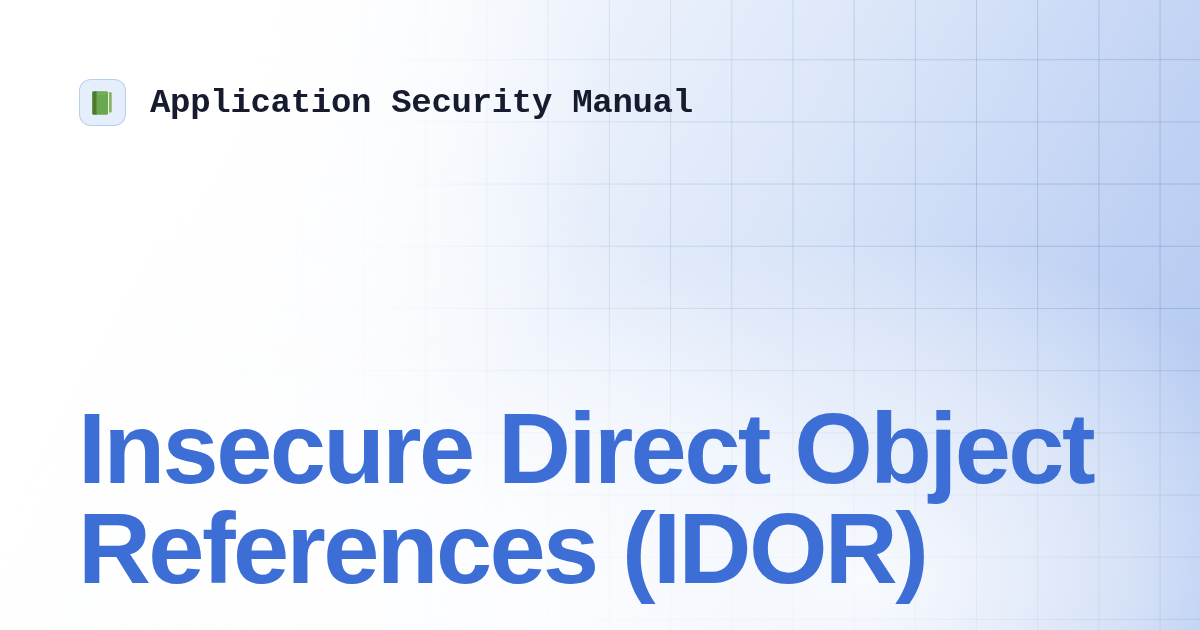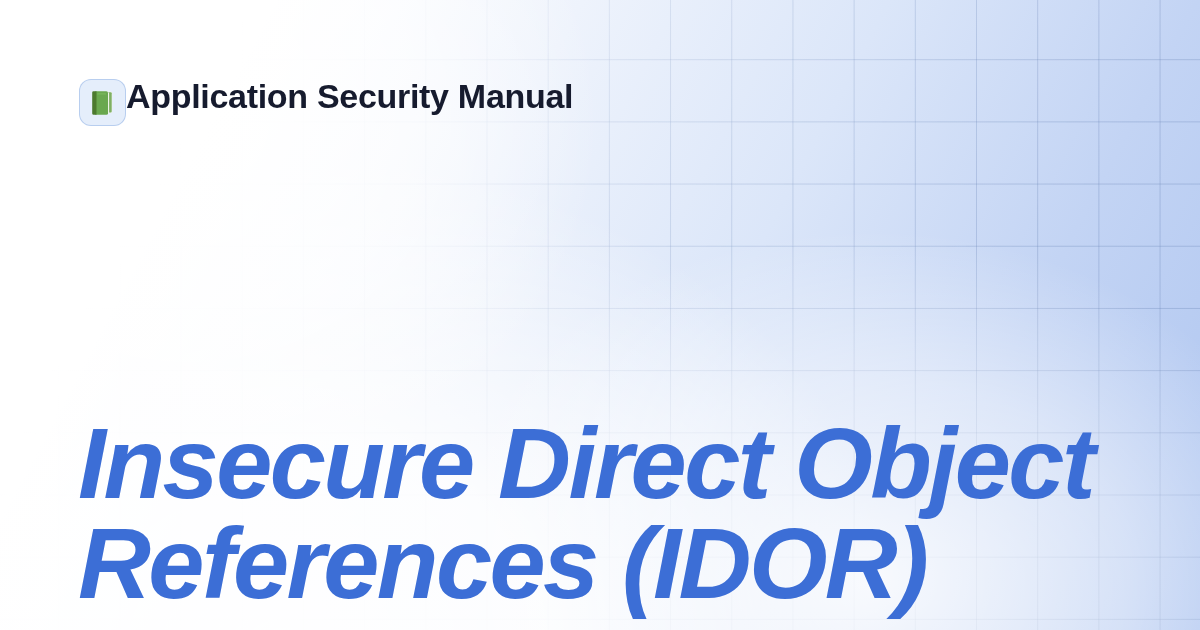--- a/index.html
+++ b/index.html
@@ -111,21 +111,23 @@
     position: absolute;
     inset: 0;
   }
 
   
   .brand {
     position: absolute;
     left: 79px;
     top: 79px;
     display: flex;
-    gap: 0;
+    align-items: center;
+    gap: 24px;
+    font-family: Liberation Mono, monospace;
   }
   .brand-tile {
     width: 47px;
     height: 47px;
     border-radius: 12px;
     background: rgba(223,234,250,0.82);
     border: 1px solid rgba(176,200,236,0.85);
     box-sizing: border-box;
     display: flex;
     align-items: center;
@@ -139,29 +141,28 @@
     letter-spacing: -0.3px;
     color: #161b2e;
     white-space: nowrap;
     line-height: 1;
   }
 
   
   .headline {
     position: absolute;
     left: 78px;
-    top: 345px;
+    top: 330px;
     width: 1060px;
     font-size: 101px;
     line-height: 100px;
     font-weight: 700;
     letter-spacing: -2.6px;
     color: #3c6ed6;
     white-space: pre-wrap;
-    font-style: italic;
   }
 </style>
 </head>
 <body>
 
 <div class="card">
 
   <div class="bg-base"></div>
   <div class="bg-grid"></div>
   <div class="bg-glow"></div>

